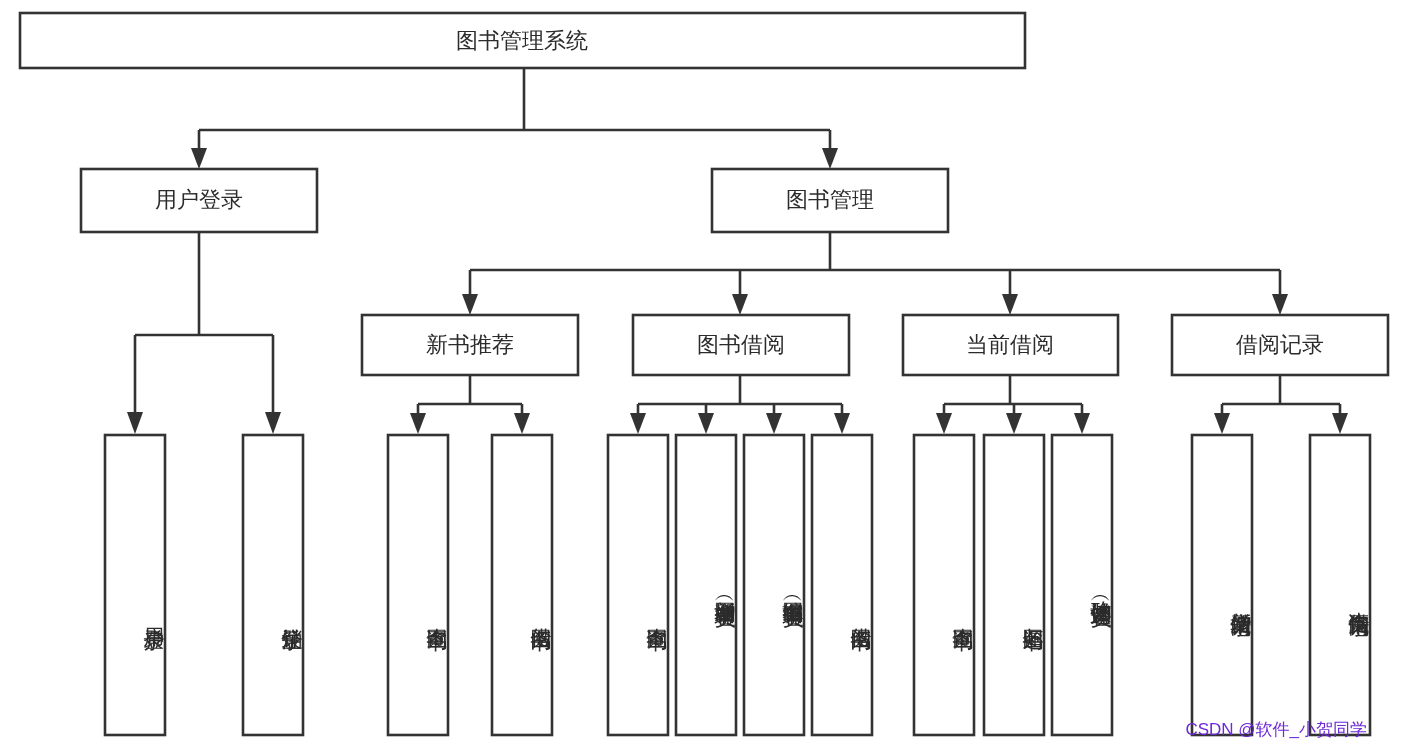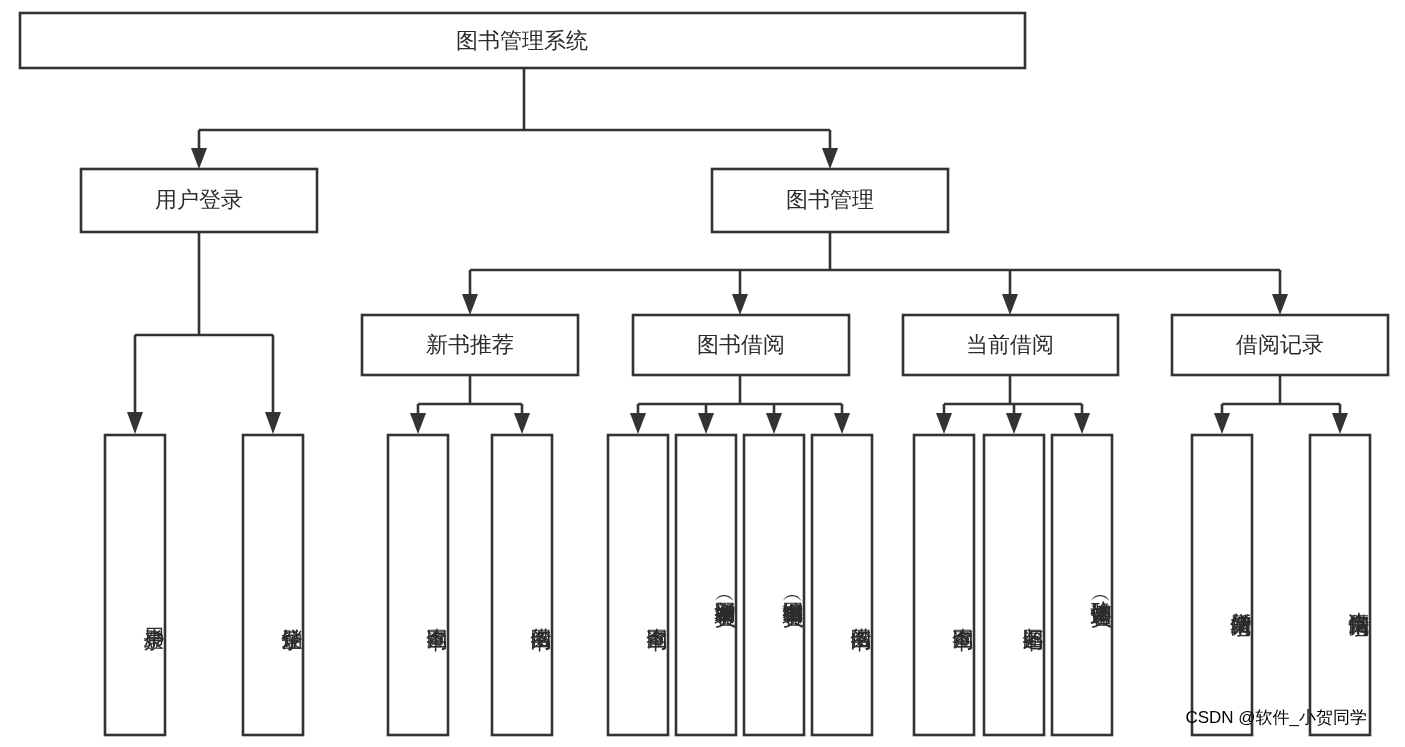--- a/index.html
+++ b/index.html
@@ -59,24 +59,24 @@
     white-space: nowrap;
     display: flex;
     align-items: flex-start;
     justify-content: center;
     letter-spacing: 1px;
     pointer-events: none;
   }
   .watermark {
     position: absolute;
     right: 10px;
-    bottom: 18px;
+    bottom: 6px;
     font-family: "Liberation Sans", sans-serif;
     font-size: 17px;
-    color: #000000;
+    color: #6d28d9;
     white-space: nowrap;
   }
 </style>
 </head>
 <body>
 
 <div id="diagram-root">
 
   <svg id="tree-svg" viewBox="0 0 1405 747">
 

